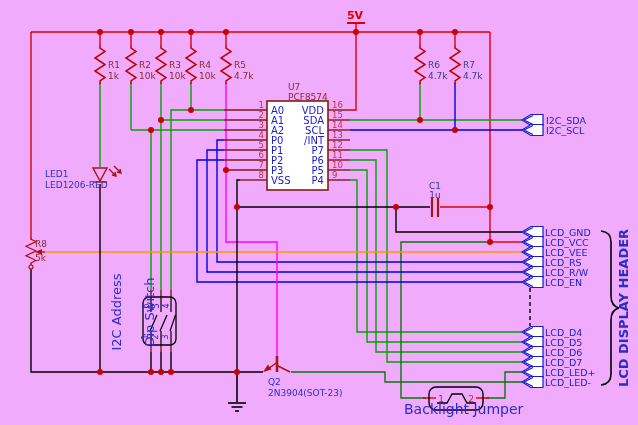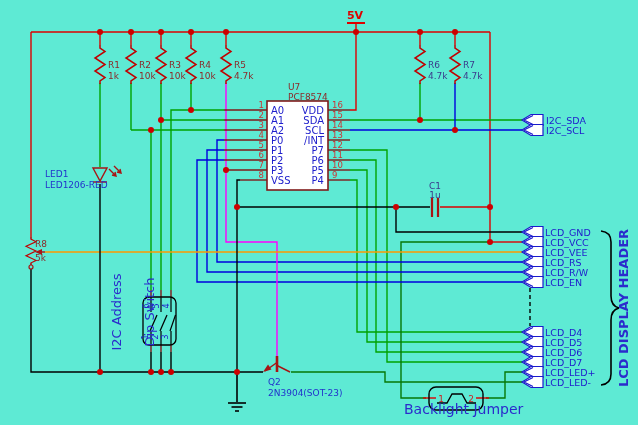--- a/index.html
+++ b/index.html
@@ -1,16 +1,16 @@
 <!DOCTYPE html>
 <html><head>
 <meta charset="utf-8">
 <style>
   html,body{margin:0;padding:0;background:#ffffff;}
-  #canvas{position:relative;width:638px;height:425px;background:#5eead4;overflow:hidden;}
+  #canvas{position:relative;width:638px;height:425px;background:#f0abfc;overflow:hidden;}
   svg{display:block;}
   text{font-family:"DejaVu Sans","Liberation Sans",sans-serif;}
   .t-pinname{font-size:10px;fill:#2020cc;}
   .t-pinnum{font-size:8.5px;fill:#cc3333;}
   .t-ref{font-size:9px;}
   .dr{fill:#8b2a2a;}
   .nv{fill:#3b3b8c;}
   .bl{fill:#2233cc;}
   .t-flag{font-size:9.5px;fill:#2020cc;}
   .t-cap{font-size:13px;fill:#2b2bcc;}

